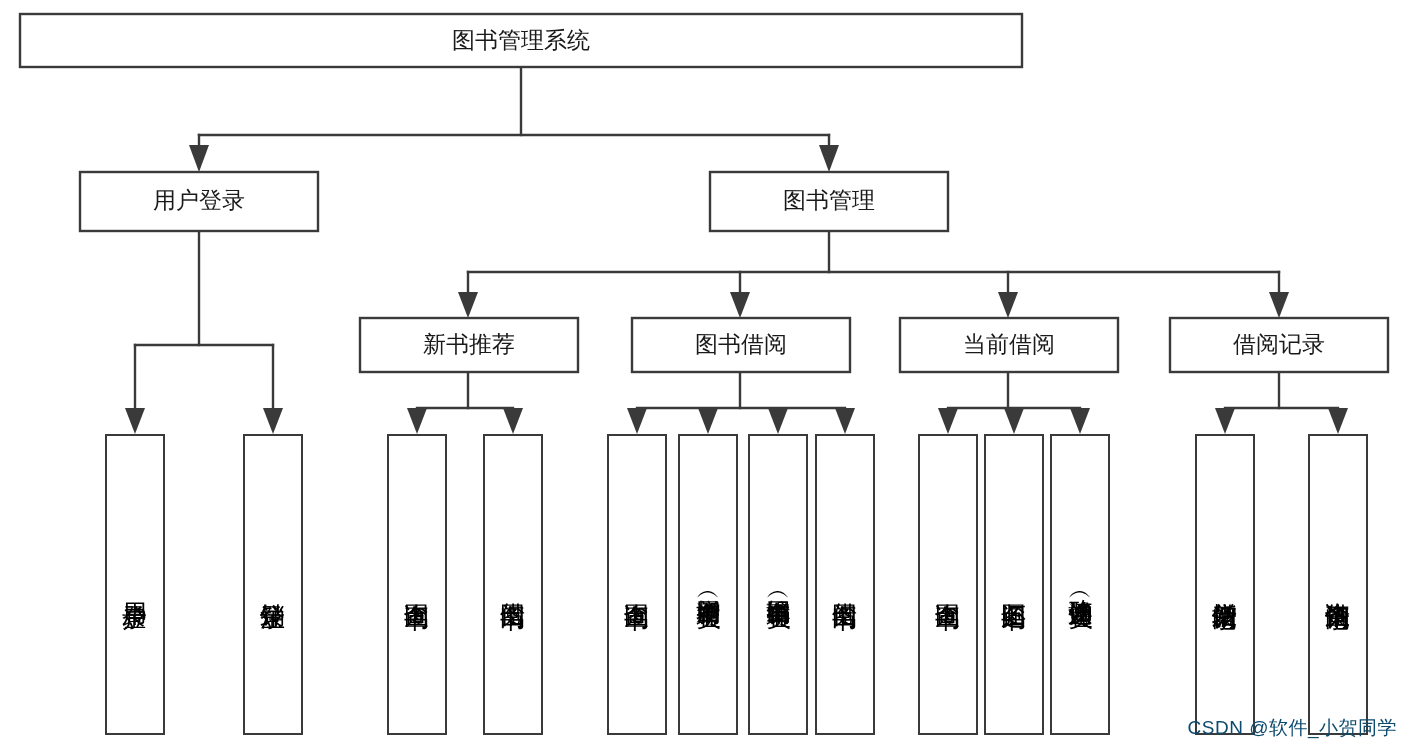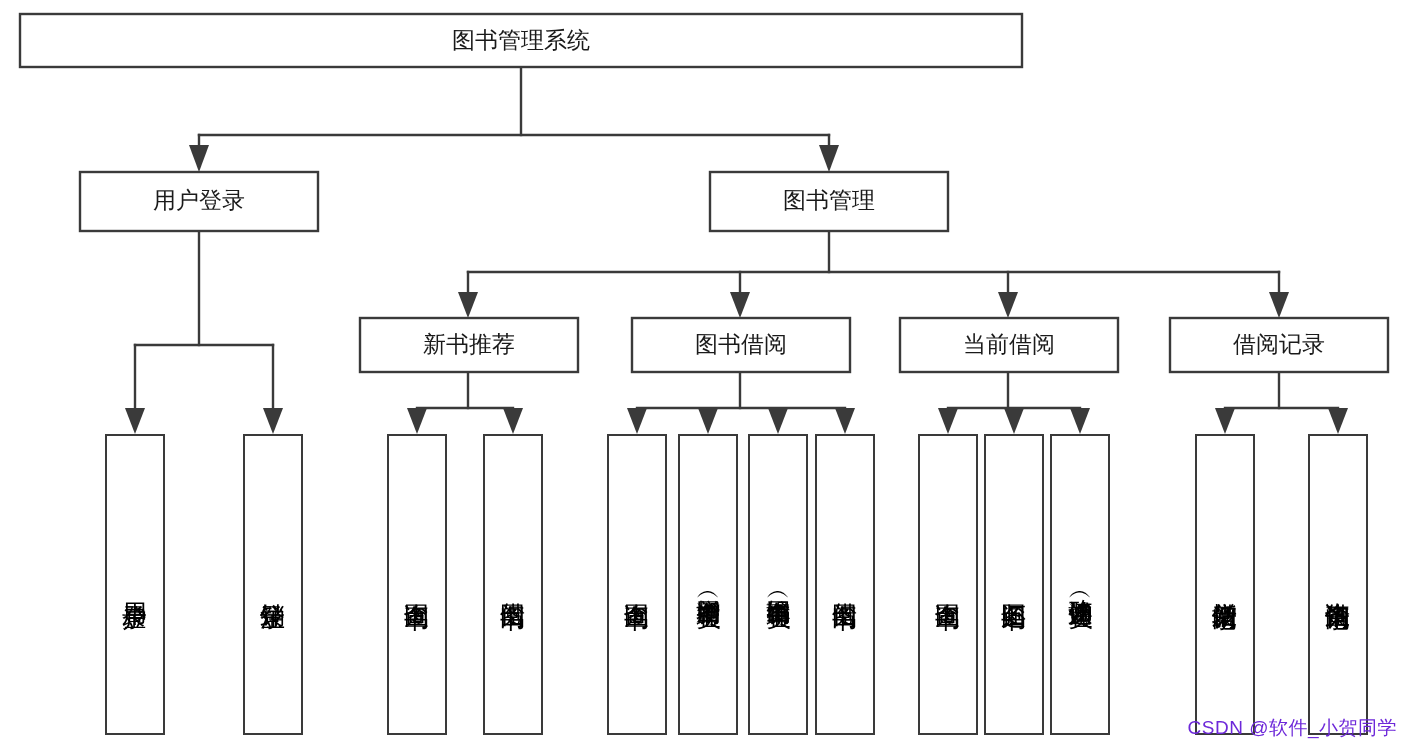--- a/index.html
+++ b/index.html
@@ -64,21 +64,21 @@
     align-items: center;
     justify-content: center;
     overflow: hidden;
   }
   .watermark {
     position: absolute;
     right: 8px;
     bottom: 6px;
     font-family: "Liberation Sans", "DejaVu Sans", sans-serif;
     font-size: 19px;
-    color: #6d28d9;
+    color: #0c4a6e;
     white-space: nowrap;
     letter-spacing: 0.5px;
     pointer-events: none;
   }
 </style>
 </head>
 <body>
 
 <svg id="diagram" viewBox="0 0 1405 747">
 

